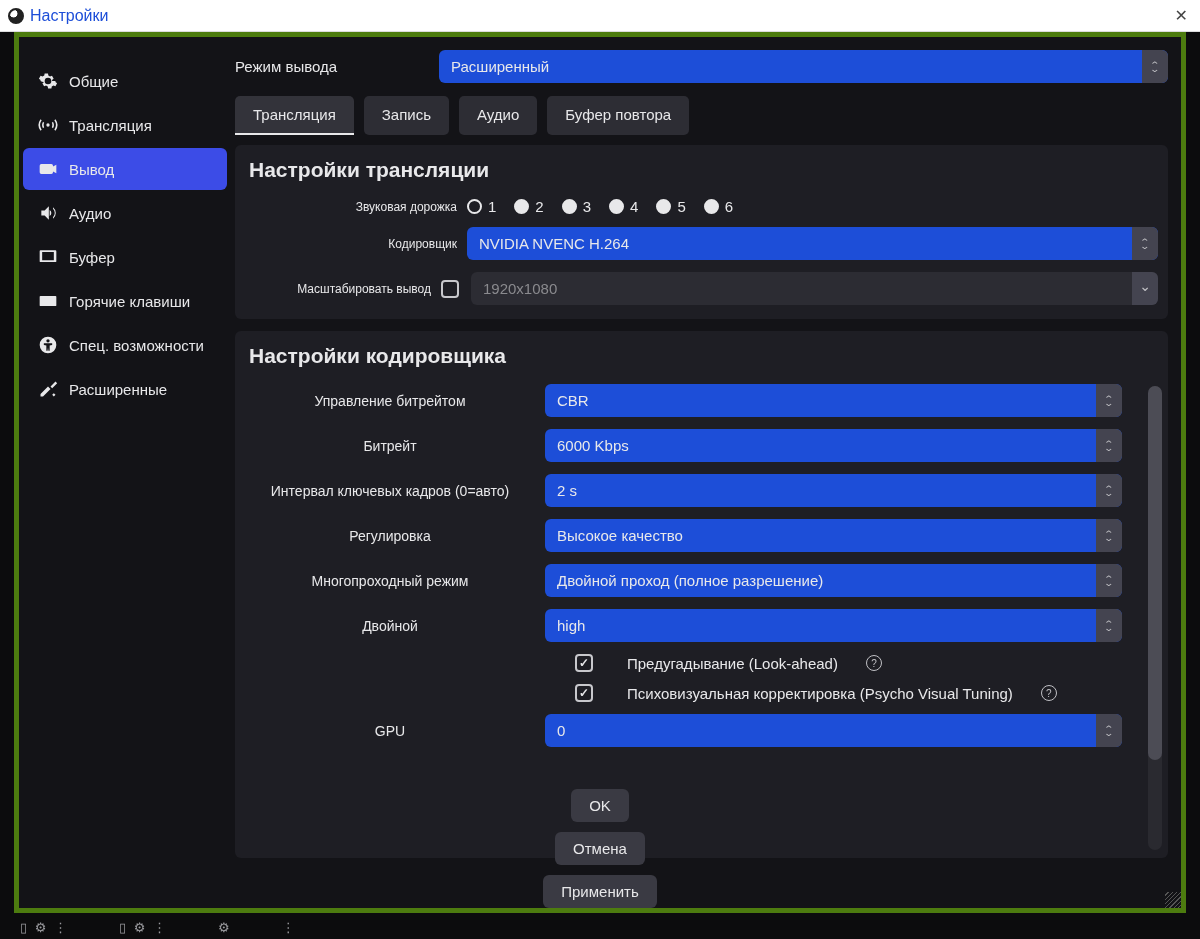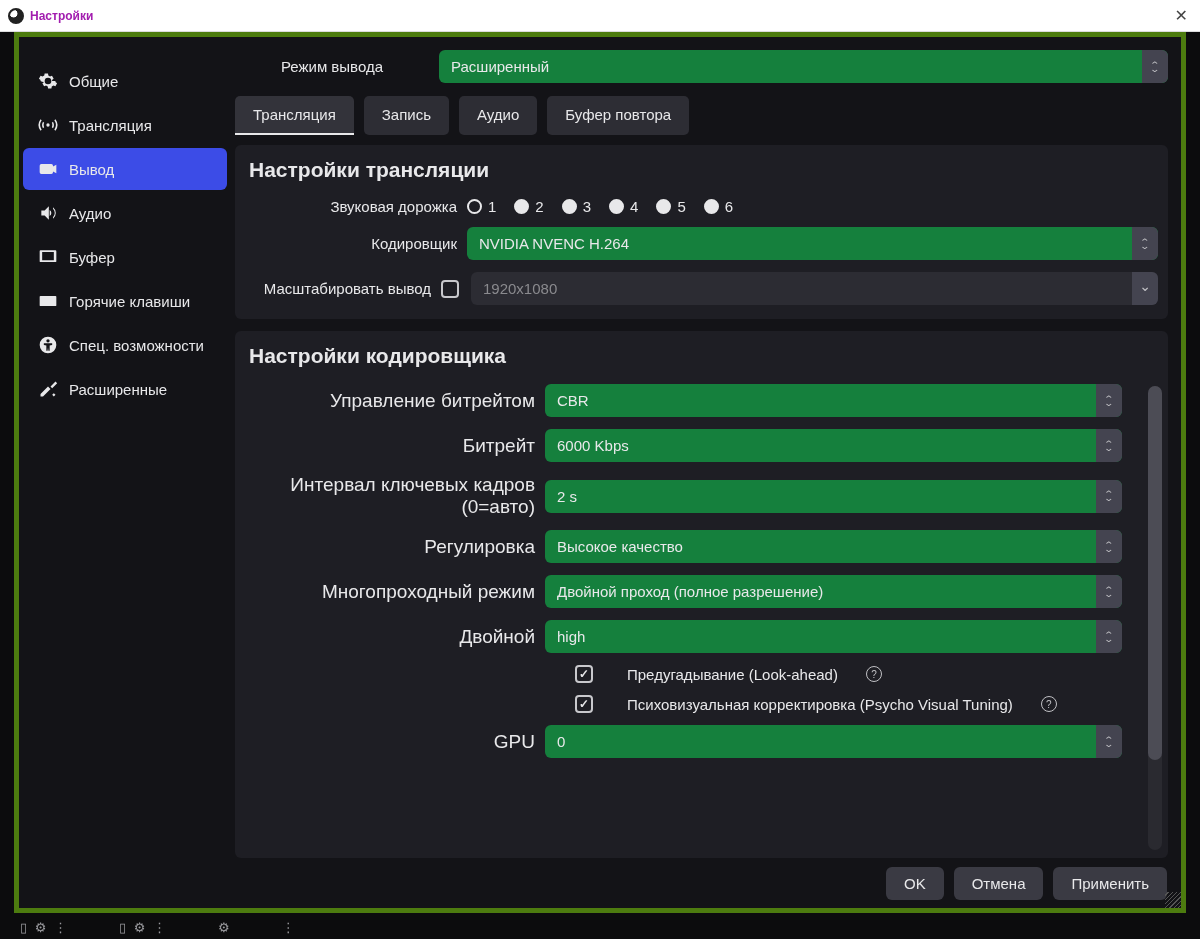--- a/index.html
+++ b/index.html
@@ -1,60 +1,60 @@
 <!DOCTYPE html>
 <html><head>
 <meta charset="utf-8">
 <style>
   * { box-sizing: border-box; margin: 0; padding: 0; font-family: "Segoe UI", Arial, sans-serif; }
   body { width: 1200px; height: 939px; background: #0c0c0d; overflow: hidden; position: relative; }
 
   
   .titlebar { height: 32px; background: #ffffff; display: flex; align-items: center; padding: 0 8px; border-bottom: 1px solid #ddd; position: relative; }
   .titlebar-logo { width: 16px; height: 16px; border: 2px solid #222; border-radius: 50%; display: inline-block; margin-right: 6px; background: radial-gradient(circle at 30% 30%, #fff 30%, #222 35%); }
-  .titlebar-title { font-size: 12px; color: #a21caf; font-weight: bold; }
+  .titlebar-title { font-size: 16px; color: #1d4ed8; }
   .titlebar-close { position: absolute; right: 12px; top: 6px; font-size: 16px; color: #444; cursor: pointer; }
 
   
   .window { position: absolute; top: 32px; left: 14px; right: 14px; bottom: 26px; background: #131317; border: 5px solid #4d7c0f; display: flex; flex-direction: column; }
 
   
   .body { flex: 1; display: flex; overflow: hidden; }
 
   
   .sidebar { width: 212px; padding: 23px 0 0 0; }
   .sidebar-item { display: flex; align-items: center; height: 42px; padding: 0 14px; color: #e8e8ea; font-size: 15px; cursor: pointer; border-radius: 6px; margin: 0 4px 2px 4px; }
   .sidebar-item.active { background: #3c4ce7; }
   .sidebar-icon { width: 22px; height: 22px; margin-right: 10px; display: inline-flex; align-items: center; justify-content: center; }
   .sidebar-icon svg { width: 20px; height: 20px; fill: #e8e8ea; }
 
   
   .content { flex: 1; padding: 13px 13px 0 4px; overflow: hidden; display: flex; flex-direction: column; }
 
   
   .top-row { display: flex; align-items: center; margin-bottom: 13px; }
-  .top-row-label { width: 204px; text-align: center; color: #e8e8ea; font-size: 15px; padding-right: 10px; }
-  .dropdown { flex: 1; background: #15803d; border-radius: 6px; height: 33px; display: flex; align-items: center; padding: 0 12px; color: #e8e8ea; font-size: 15px; position: relative; }
+  .top-row-label { width: 204px; text-align: left; color: #e8e8ea; font-size: 15px; padding-right: 10px; }
+  .dropdown { flex: 1; background: #1d4ed8; border-radius: 6px; height: 33px; display: flex; align-items: center; padding: 0 12px; color: #e8e8ea; font-size: 15px; position: relative; }
   .dropdown.disabled { background: #2c2c33; color: #8a8a8e; }
   .dropdown-spinner { position: absolute; right: 0; top: 0; width: 26px; height: 100%; background: #444450; border-radius: 0 6px 6px 0; display: flex; flex-direction: column; align-items: center; justify-content: center; font-size: 8px; color: #c0c0c4; line-height: 6px; cursor: pointer; }
   .dropdown-spinner.single::before { content: "⌃"; font-size: 9px; transform: scaleX(1.4); margin-bottom: -2px;}
   .dropdown-spinner.single::after { content: "⌄"; font-size: 9px; transform: scaleX(1.4); }
   .dropdown-spinner.chev::after { content: "⌄"; font-size: 14px; margin-top:-6px; }
   .dropdown-spinner.chev::before { content: ""; }
 
   
   .tabs { display: flex; gap: 10px; margin-bottom: 10px; }
   .tab { padding: 10px 18px; background: #2d2d34; color: #e8e8ea; font-size: 15px; border-radius: 5px; cursor: pointer; }
   .tab.active { background: #33333a; border-bottom: 2px solid #e8e8ea; border-radius: 5px 5px 0 0; }
 
   
   .section { background: #1e1e24; border-radius: 6px; margin-bottom: 12px; }
   .section-header { color: #e8e8ea; font-size: 21px; font-weight: 600; padding: 13px 14px 10px 14px; }
   .form-row { display: flex; align-items: center; padding: 6px 10px; }
-  .form-label { width: 222px; text-align: right; font-size: 15px; color: #e8e8ea; padding-right: 10px; }
+  .form-label { width: 222px; text-align: right; font-size: 12px; color: #e8e8ea; padding-right: 10px; }
   .form-control { flex: 1; }
 
   
   .radios { display: flex; gap: 18px; }
   .radio { display: flex; align-items: center; gap: 6px; color: #e8e8ea; font-size: 15px; cursor: pointer; }
   .radio-circle { width: 15px; height: 15px; border: 2px solid #e8e8ea; border-radius: 50%; display: inline-block; background: #e8e8ea; }
   .radio-circle.empty { background: transparent; }
 
   
   .checkbox { width: 18px; height: 18px; border: 2px solid #c8c8cc; border-radius: 4px; display: inline-flex; align-items: center; justify-content: center; cursor: pointer; }
@@ -66,24 +66,24 @@
   .encoder-scrollbar-track { position: absolute; right: 6px; top: 8px; bottom: 8px; width: 14px; background: #2a2a30; border-radius: 7px; }
   .encoder-scrollbar-thumb { position: absolute; right: 6px; top: 8px; width: 14px; height: 78%; background: #4c4c55; border-radius: 7px; }
   .encoder-inner { padding-right: 0px; position: relative;}
 
   .checkbox-row { display: flex; align-items: center; padding: 6px 10px 6px 10px; gap: 24px; }
   .checkbox-row .spacer { width: 306px; }
   .checkbox-row .cb-label { margin-left: 10px; color: #e8e8ea; font-size: 15px; }
   .help-icon { width: 16px; height: 16px; border: 1.5px solid #c0c0c4; border-radius: 50%; display: inline-flex; align-items: center; justify-content: center; font-size: 10px; color: #c0c0c4; margin-left: 4px; }
 
   
-  .encoder-section .form-label { width: 300px; font-size: 19px;}
-
-  
-  .footer { height: 50px; display: flex; justify-content: flex-end; align-items: center; gap: 10px; padding: 0 14px; }
+  .encoder-section .form-label { width: 300px; font-size: 14px; text-align: center;}
+
+  
+  .footer { height: 50px; display: flex; justify-content: flex-end; align-items: center; gap: 10px; padding: 0 14px; flex-direction: column; }
   .btn { background: #3a3a43; color: #e8e8ea; font-size: 15px; padding: 8px 18px; border-radius: 6px; cursor: pointer; }
 
   
   .os-tray { position: absolute; bottom: 0; left: 0; right: 0; height: 24px; display: flex; align-items: center; padding-left: 20px; gap: 50px; }
   .os-tray span { color: #9a9a9e; font-size: 13px; letter-spacing: 2px;}
 
   
   .grip { position: absolute; right: 0; bottom: 0; width: 16px; height: 16px; background: repeating-linear-gradient(135deg, transparent 0 2px, #555 2px 3px); }
 </style>
 </head>

